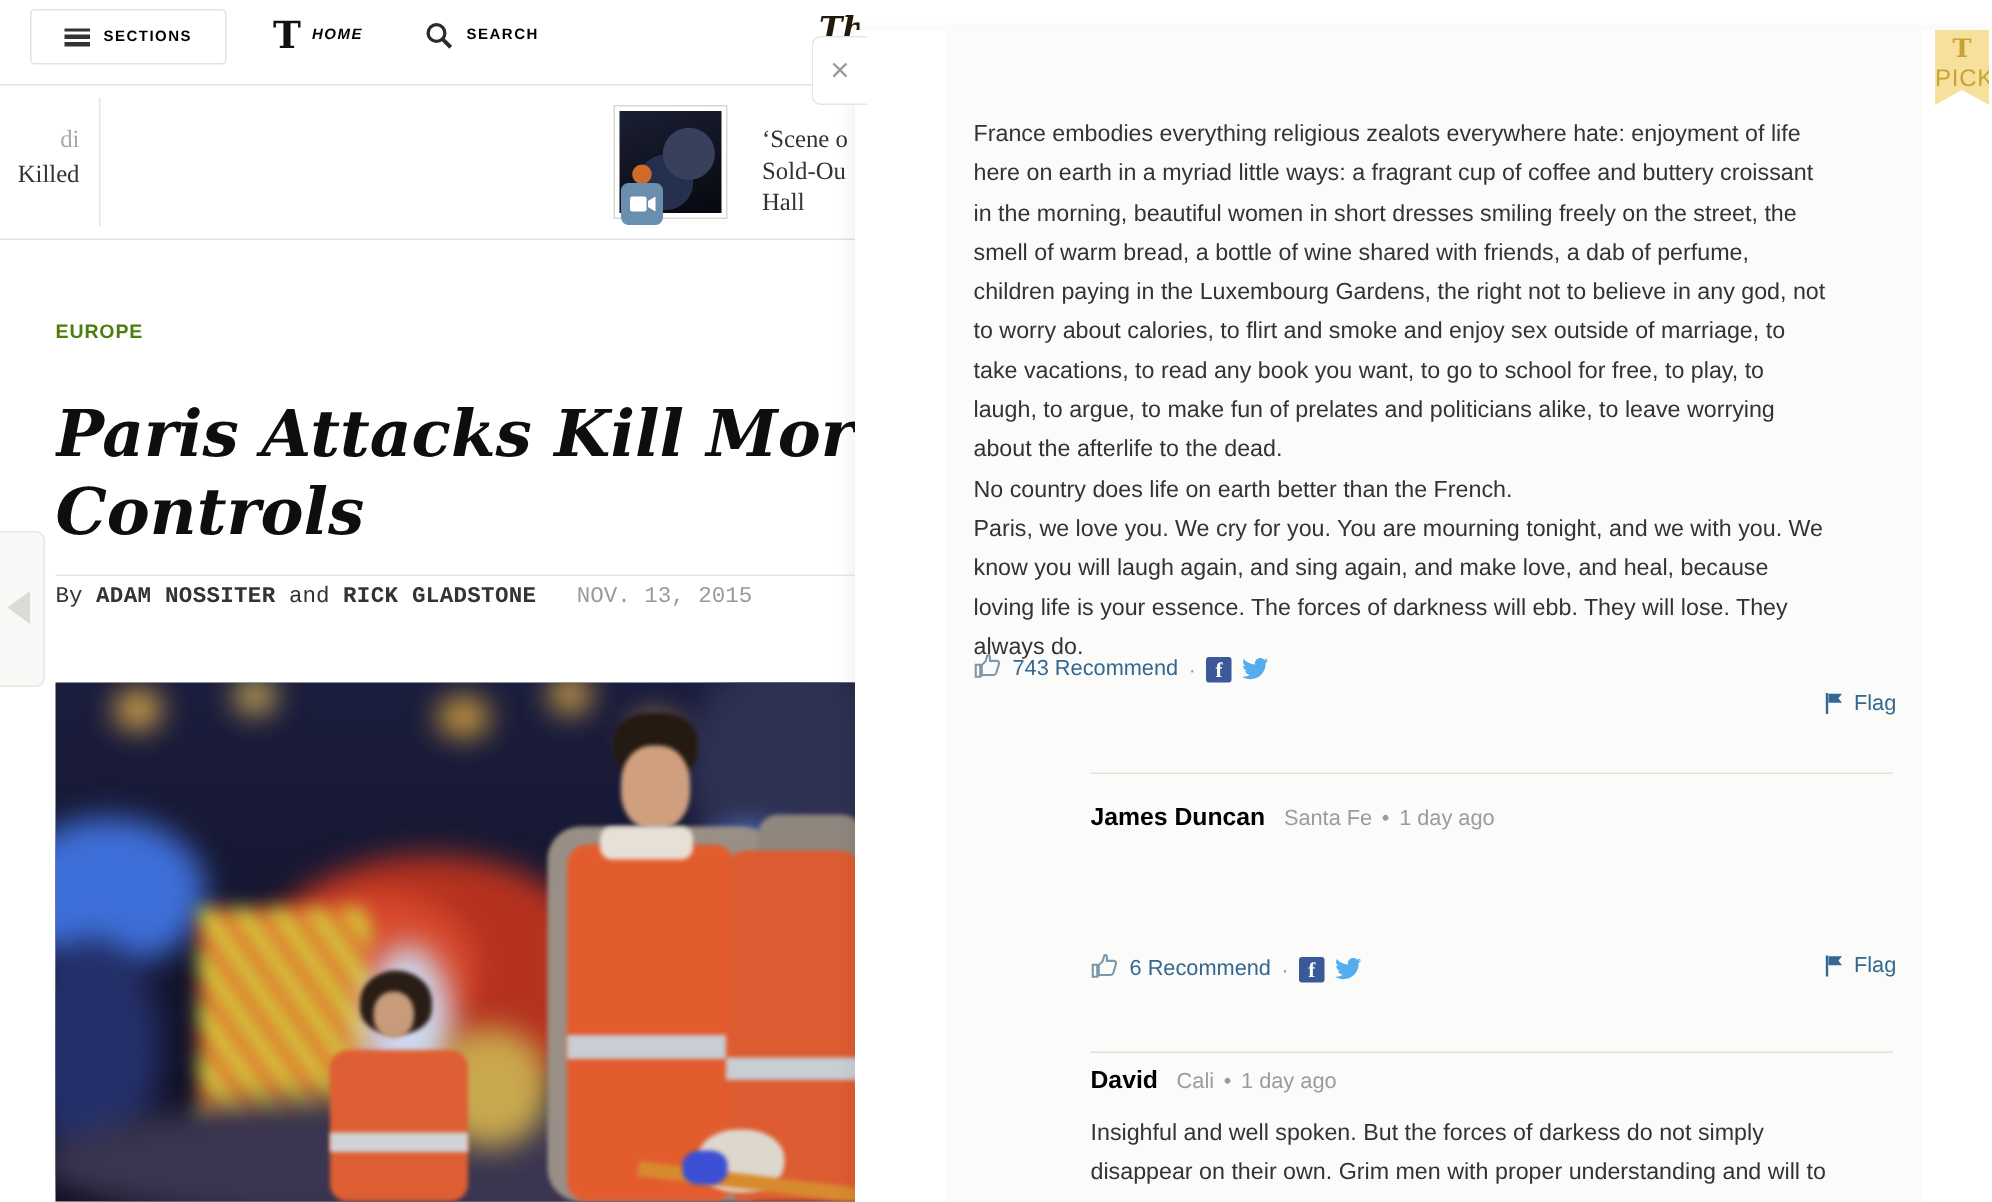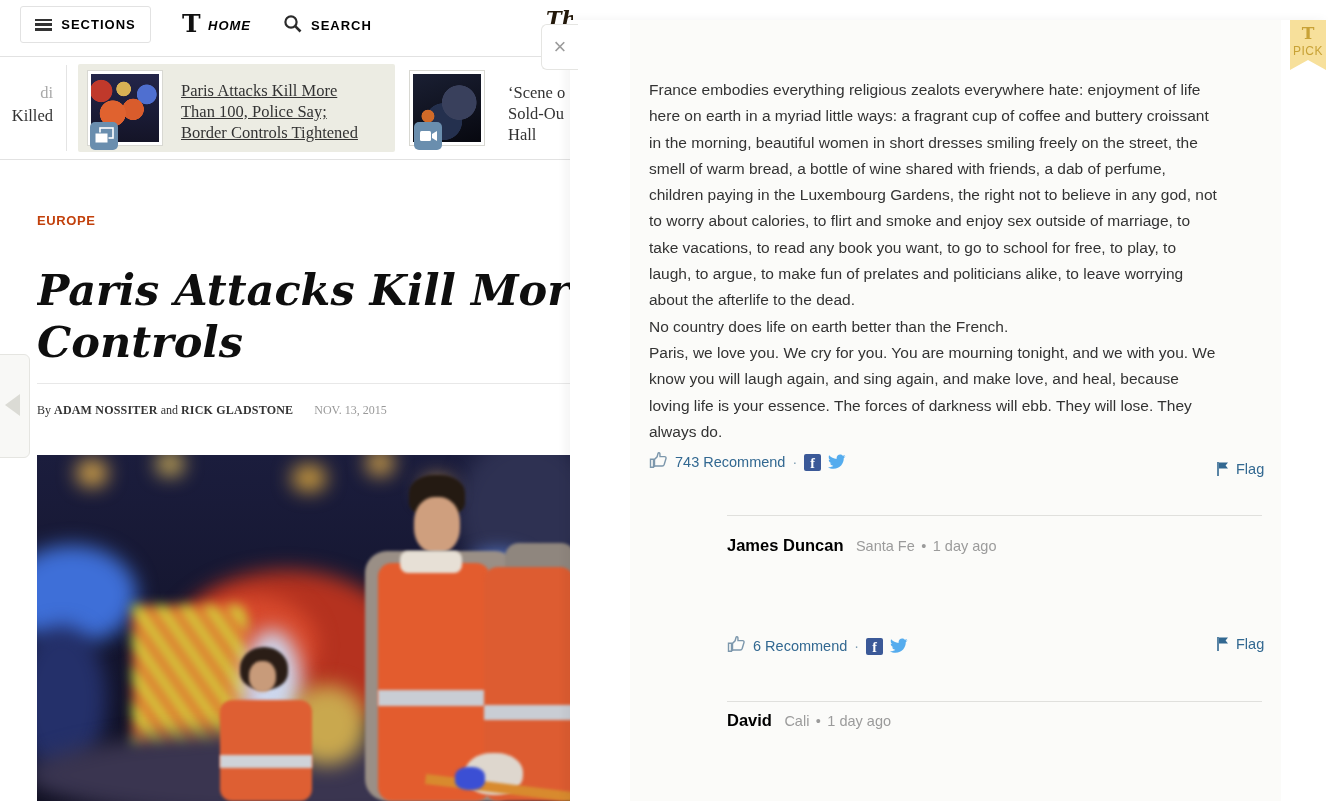--- a/index.html
+++ b/index.html
@@ -7,21 +7,21 @@
               font-family:"Liberation Sans", sans-serif; }
   .abs { position:absolute; }
   
   #header { position:absolute; left:0; top:0; width:1328px; height:57px; background:#fff;
             border-bottom:1px solid #e2e2e2; z-index:2; }
   .hdr-btn { position:absolute; left:20px; top:6px; width:131px; height:37px; background:#fff;
              border:1px solid #e2e2e2; border-radius:3px; display:flex; align-items:center;
              justify-content:center; gap:9px; cursor:pointer; }
   .burger { width:17px; height:12px; display:flex; flex-direction:column; justify-content:space-between; }
   .burger i { display:block; height:2.5px; background:#333; }
-  .hdr-label { font-size:13px; font-weight:bold; letter-spacing:1px; color:#000; }
+  .hdr-label { font-size:10px; font-weight:bold; letter-spacing:1px; color:#000; }
   .t-logo { font-family:"DejaVu Serif", serif; font-weight:bold; font-size:25px; color:#111; }
   #masthead-frag { position:absolute; left:546px; top:6px; width:27px; height:24px; overflow:hidden;
                    font-family:"DejaVu Serif", serif; font-style:italic; font-weight:bold;
                    font-size:21px; color:#23180a; white-space:nowrap; z-index:3; }
   
   #carousel { position:absolute; left:0; top:57px; width:1328px; height:103px; background:#fff;
               border-bottom:1px solid #e2e2e2; }
   .prev-frag { position:absolute; left:-40px; top:24px; width:93px; text-align:right;
                font-family:"Liberation Serif", serif; font-size:16.5px; line-height:23px; }
   .prev-frag .l1 { color:#a9a9a9; }
@@ -46,28 +46,28 @@
       radial-gradient(circle at 45% 70%, #24304e 0 30%, rgba(0,0,0,0) 31%),
       linear-gradient(160deg,#1a1f33,#07080f); }
   .media-badge { position:absolute; left:12px; top:58px; width:28px; height:28px;
                  background:#6A8EAE; border-radius:5px; }
   .card-title { position:absolute; left:103px; top:16px; font-family:"Liberation Serif", serif;
                 font-size:16.5px; line-height:21px; color:#333; white-space:pre-line; }
   .card.active .card-title { text-decoration:underline; cursor:pointer; }
   .card.plain .card-title { left:108px; top:18px; width:70px; overflow:hidden; }
   
   #kicker { position:absolute; left:37px; top:213px; font-size:13px; font-weight:bold;
-            letter-spacing:.6px; color:#c2410c; }
+            letter-spacing:.6px; color:#4d7c0f; }
   #headline { position:absolute; left:37px; top:264px; width:533px; height:118px; overflow:hidden;
               font-family:"DejaVu Serif", serif; font-style:italic; font-weight:bold;
               font-size:43px; line-height:52px; color:#0e0e0e; }
   #headline div { white-space:nowrap; }
   #byline-rule { position:absolute; left:37px; top:383px; width:533px; height:1px; background:#e8e8e8; }
-  #byline { position:absolute; left:37px; top:403px; width:533px;
-            font-family:Liberation Serif, serif; font-size:12px; color:#333; }
+  #byline { position:absolute; left:37px; top:389px; width:533px;
+            font-family:Liberation Mono, monospace; font-size:15px; color:#333; }
   #byline b { letter-spacing:.2px; }
   #byline .date { color:#999; margin-left:18px; }
   
   #prev-tab { position:absolute; left:-14px; top:354px; width:44px; height:104px; background:#f8f8f6;
               border:1px solid #e5e5e1; border-radius:6px; cursor:pointer; }
   #prev-tab .tri { position:absolute; right:9px; top:39px; width:0; height:0;
                    border-top:11px solid transparent; border-bottom:11px solid transparent;
                    border-right:15px solid #dbdbd5; }
   
   #photo { position:absolute; left:37px; top:455px; width:533px; height:346px; overflow:hidden;
@@ -93,21 +93,21 @@
   .divider { position:absolute; height:1px; background:#e0e0dd; }
   .soc { display:inline-flex; cursor:pointer; }
   .fb-ic { width:17px; height:17px; background:#3B5998; border-radius:2px; color:#fff;
            font-family:"Liberation Serif", serif; font-weight:bold; font-size:14px;
            display:flex; align-items:flex-end; justify-content:center; line-height:15px; }
   
   #pick-badge { position:absolute; left:660px; top:0; width:36px; height:50px; background:#F7E09B;
                 clip-path:polygon(0 0,100% 0,100% 100%,50% 80%,0 100%); text-align:center; }
   #pick-badge .pick-t { font-family:"DejaVu Serif", serif; font-weight:bold; font-size:17px;
                         color:#C8A236; line-height:22px; display:block; margin-top:2px; }
-  #pick-badge .pick-label { font-size:12px; color:#C8A236; letter-spacing:.5px; display:block; }
+  #pick-badge .pick-label { font-size:16px; color:#C8A236; letter-spacing:.5px; display:block; }
 </style>
 </head>
 <body>
 
 <div id="header">
   <div class="hdr-btn">
     <span class="burger">
         <i></i>
         <i></i>
         <i></i>
@@ -126,34 +126,20 @@
 </div>
 <div id="masthead-frag">The New York Times</div>
 
 <div id="carousel">
   <div class="prev-frag">
     <div class="l1">di</div>
     <div class="l2">Killed</div>
   </div>
   <div class="car-vline"></div>
 
-  <div class="card active">
-    <div class="thumb">
-        <div class="thumb-inner thumb-paris"></div>
-      </div>
-    <div class="media-badge">
-      <svg width="28" height="28" viewBox="0 0 28 28">
-          <rect x="10" y="6" width="13" height="10" fill="none" stroke="#fff" stroke-width="1.6"></rect>
-          <rect x="5" y="11" width="13" height="10" fill="#fff" stroke="#6A8EAE" stroke-width="1"></rect>
-        </svg>
-    </div>
-    <div class="card-title">Paris Attacks Kill More
-Than 100, Police Say;
-Border Controls Tightened</div>
-  </div>
 
   <div class="card plain">
     <div class="thumb">
         <div class="thumb-inner thumb-police"></div>
       </div>
     <div class="media-badge" style="left:14px;">
       <svg width="28" height="28" viewBox="0 0 28 28">
           <rect x="6" y="9" width="11" height="10" rx="1.5" fill="#fff"></rect>
           <path d="M18 12 l5 -3 v10 l-5 -3 z" fill="#fff"></path>
         </svg>
@@ -233,21 +219,21 @@
 
     <div id="pick-badge">
       <span class="pick-t">T</span>
       <span class="pick-label">PICK</span>
     </div>
 
     <div class="cmt-body abs" style="left:19px; top:57px; width:568px;">France embodies everything religious zealots everywhere hate: enjoyment of life here on earth in a myriad little ways: a fragrant cup of coffee and buttery croissant in the morning, beautiful women in short dresses smiling freely on the street, the smell of warm bread, a bottle of wine shared with friends, a dab of perfume, children paying in the Luxembourg Gardens, the right not to believe in any god, not to worry about calories, to flirt and smoke and enjoy sex outside of marriage, to take vacations, to read any book you want, to go to school for free, to play, to laugh, to argue, to make fun of prelates and politicians alike, to leave worrying about the afterlife to the dead.
 No country does life on earth better than the French.
 Paris, we love you. We cry for you. You are mourning tonight, and we with you. We know you will laugh again, and sing again, and make love, and heal, because loving life is your essence. The forces of darkness will ebb. They will lose. They always do.</div>
 
-    <div class="cmt-actions" style="left:19px; top:432px;justify-content:flex-end;">
+    <div class="cmt-actions" style="left:19px; top:416px;justify-content:flex-end;">
       <span>
         <svg width="19" height="18" viewBox="0 0 19 18">
             <path d="M1.5 8.2h3v8h-3z M5.5 16V8.4l2.6-2.6 1-3.5c.25-.9 1.7-.7 1.8.3l.1 3h4.6c1 0 1.7 1 1.4 1.9l-1.8 6c-.3.9-1.1 1.5-2 1.5H5.5z" fill="none" stroke="#7c97ac" stroke-width="1.4"></path>
           </svg>
       </span>
       <span class="rec-label">
         <span>743</span>&nbsp;<span>Recommend</span>
       </span>
       <span class="dot-sep">·</span>
       <span class="soc fb-ic">f</span>
@@ -300,14 +286,15 @@
     </div>
 
     <div class="divider" style="left:97px; top:681px; width:535px;"></div>
 
     <div class="abs" style="left:97px; top:691px;">
       <span class="cmt-name">David</span>
       <span class="cmt-meta">Cali</span>
       <span class="cmt-meta" style="margin-left:2px;">•</span>
       <span class="cmt-meta" style="margin-left:2px;">1 day ago</span>
     </div>
+    <div class="cmt-body abs" style="left:97px; top:723px; width:518px;">Insighful and well spoken. But the forces of darkess do not simply disappear on their own. Grim men with proper understanding and will to</div>
   </div>
 </div>
 
 </body></html>

